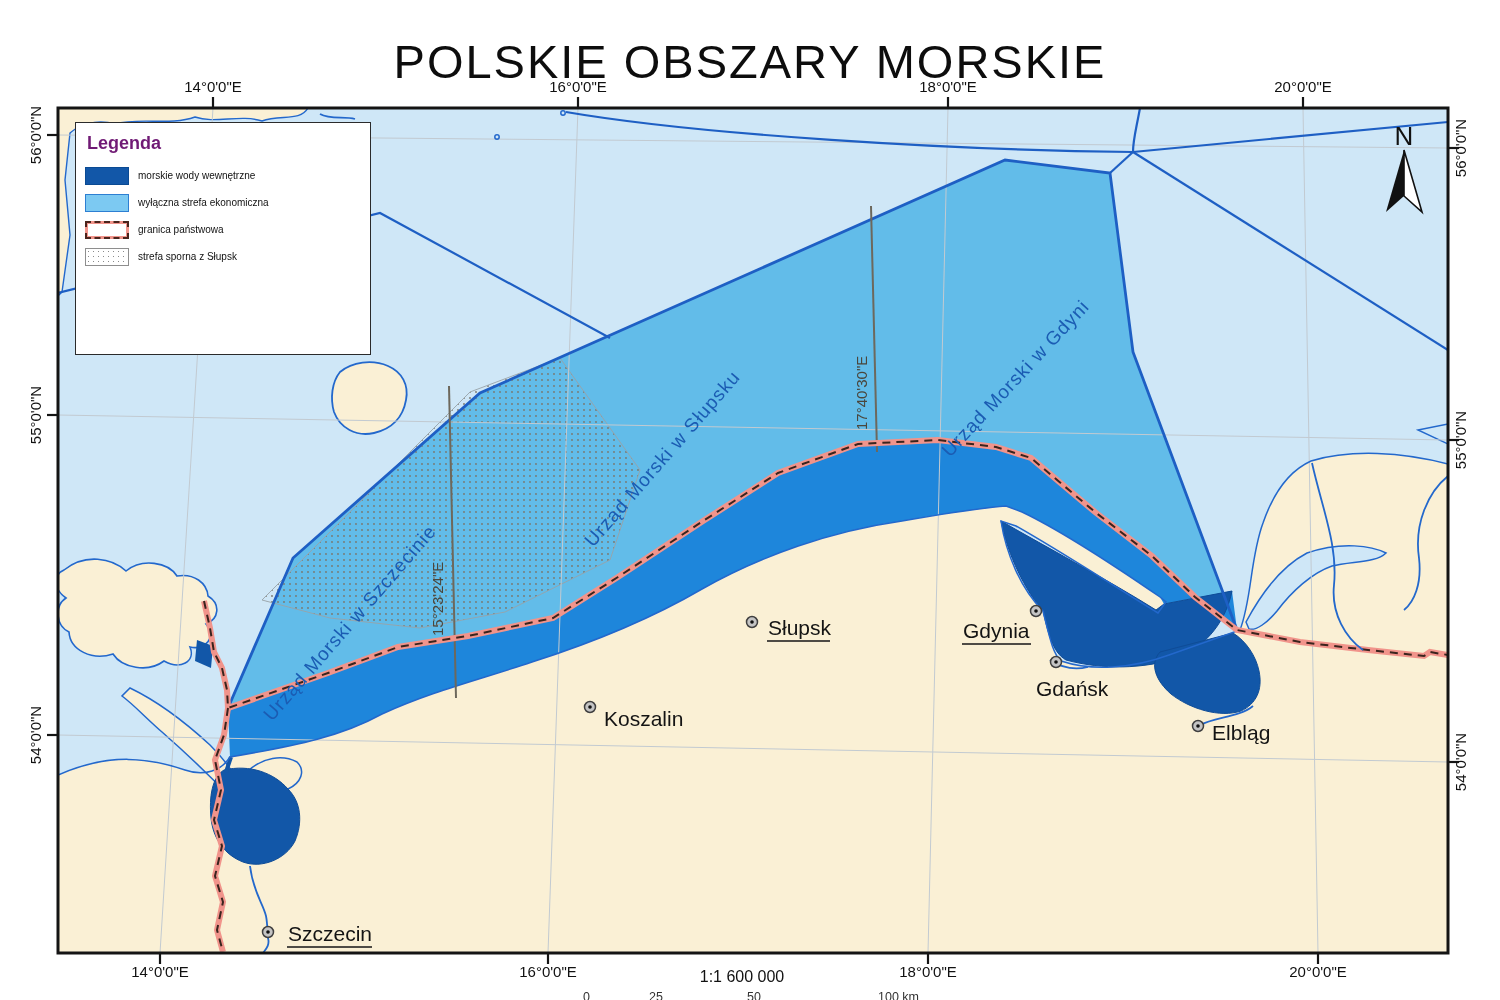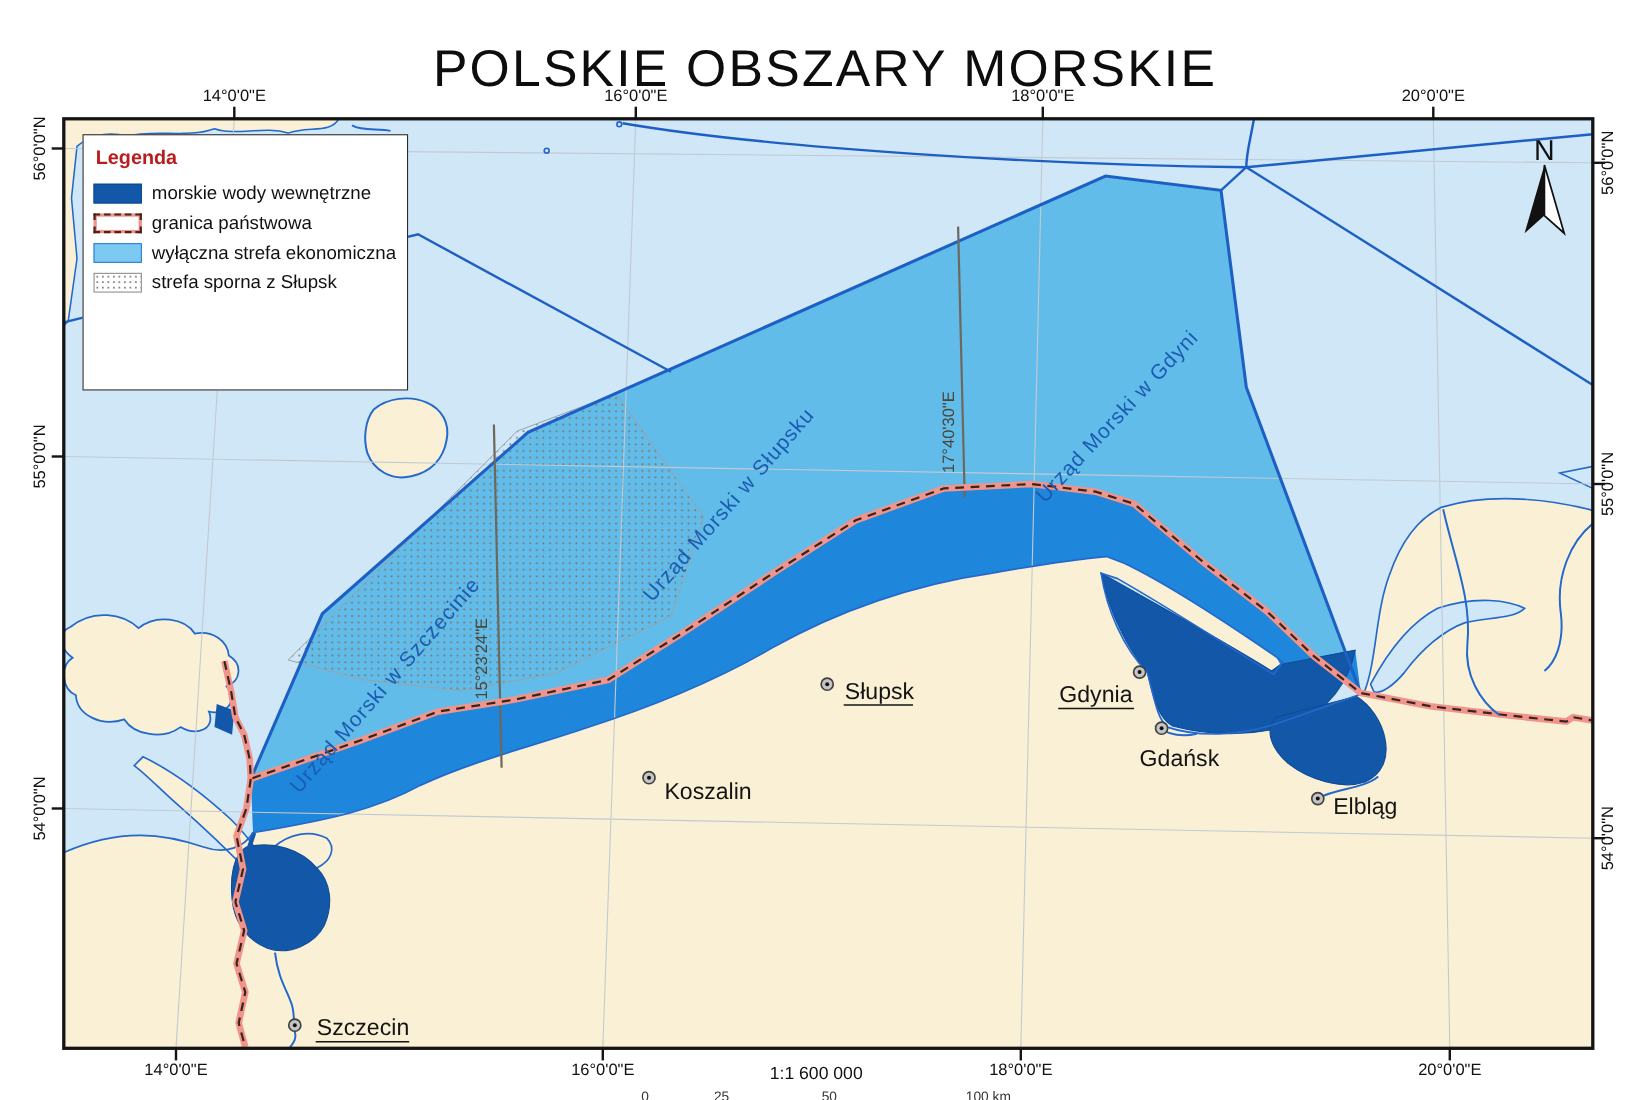--- a/index.html
+++ b/index.html
@@ -17,36 +17,36 @@
   .office-label{font-size:19px;fill:#1b5cb3;letter-spacing:1px;}
   .meridian-label{font-size:15px;fill:#4a463c;}
   .north-n{font-size:26px;fill:#111;}
 
   
   .legend{
     position:absolute;left:75px;top:122px;width:296px;height:233px;
     background:#ffffff;border:1.5px solid #2b2b2b;box-sizing:border-box;
     box-shadow:0 0 0 0;
   }
-  .lg-title{font-size:18px;font-weight:700;color:#b91c1c;margin:10px 0 8px 11px;}
+  .lg-title{font-size:18px;font-weight:700;color:#701a75;margin:10px 0 8px 11px;}
   .lg-item{display:flex;align-items:center;height:27px;padding-left:9px;gap:9px;}
   .sw{width:44px;height:18px;box-sizing:border-box;flex:0 0 auto;position:relative;}
   .sw-internal{background:#1257a8;border:1.5px solid #0a4a93;}
   .sw-territorial{background:#2196e4;border:1.5px solid #146bbd;}
   .sw-eez{background:#7cc9f2;border:1.5px solid #2d7fd2;}
   .sw-border{background:#ffffff;border:3px solid #f1948b;}
   .sw-border .dash{position:absolute;inset:-3px;border:2px dashed #4a241d;}
   .sw-disputed{
     background:#ffffff;border:1px solid #8e8e8e;
     background-image:radial-gradient(#8a8a8a 0.9px, rgba(0,0,0,0) 1px);
     background-size:5px 5px;
   }
   .sw-neighbor{background:#d9ecf9;border:1.5px solid #2368cc;}
   .sw-line{width:44px;height:2px;background:#6d685c;border:none;}
-  .lg-label{font-size:17px;color:#111;white-space:nowrap;}
+  .lg-label{font-size:10px;color:#111;white-space:nowrap;}
 
   .scale-text{
     position:absolute;left:592px;top:968px;width:300px;text-align:center;
     font-size:16px;color:#111;
   }
   .scalebar{position:absolute;left:0;top:990px;width:1500px;height:30px;color:#333;}
   .scalebar span{position:absolute;font-size:12.5px;}
 </style>
 </head>
 <body>
@@ -264,28 +264,28 @@
     </g>
   </svg>
 
   <div class="legend">
     <div class="lg-title">Legenda</div>
     <div class="lg-item">
       <span class="sw sw-internal"></span>
       <span class="lg-label">morskie wody wewnętrzne</span>
     </div>
     <div class="lg-item">
+      <span class="sw sw-eez"></span>
+      <span class="lg-label">wyłączna strefa ekonomiczna</span>
+    </div>
+    <div class="lg-item">
       <span class="sw sw-border">
           <span class="dash"></span>
         </span>
       <span class="lg-label">granica państwowa</span>
-    </div>
-    <div class="lg-item">
-      <span class="sw sw-eez"></span>
-      <span class="lg-label">wyłączna strefa ekonomiczna</span>
     </div>
     <div class="lg-item">
       <span class="sw sw-disputed"></span>
       <span class="lg-label">strefa sporna z Słupsk</span>
     </div>
   </div>
 
   <div class="scale-text">1:1 600 000</div>
   <div class="scalebar">
     <span style="left:583px;">0</span>

